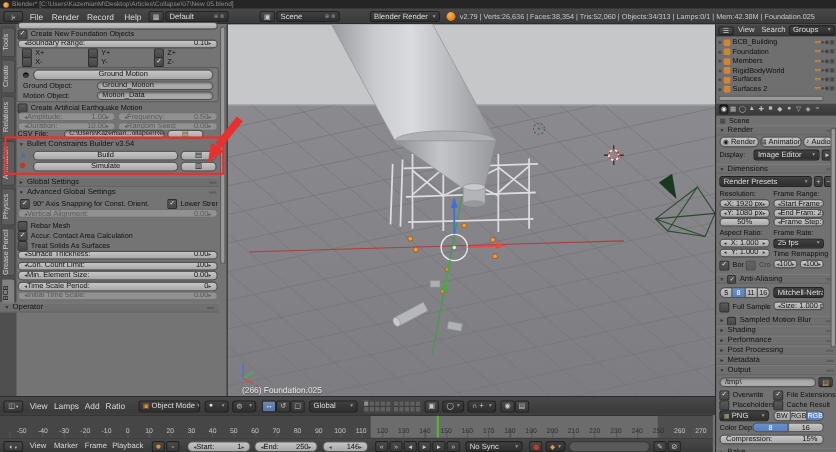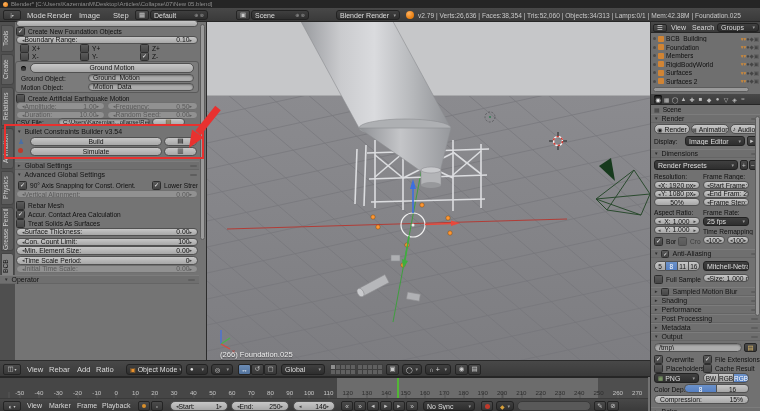--- a/index.html
+++ b/index.html
@@ -54,24 +54,24 @@
 </head>
 <body>
 
 <div class="r" style="left:0;top:0;width:760px;height:8px;background:#252525;display:flex;align-items:center;gap:3px;padding-left:3px">
   <span style="width:5px;height:5px;border-radius:50%;background:radial-gradient(circle at 35% 35%,#ffb15e,#e87d0d)"></span>
   <span style="font-size:6px;color:#8d8d8d;white-space:nowrap">Blender* [C:\Users\KazemianM\Desktop\Articles\Collapse\07\New 05.blend]</span>
 </div>
 
 <div class="r hdr" style="left:0;top:8px;width:760px;height:14px">
   <div class="r sq" style="left:3px;top:2px;width:18px;height:10px">ℹ<span class="ar" style="font-size:4px">▾</span></div>
-  <span class="r mnu" style="left:27px;top:3px">Mode</span>
+  <span class="r mnu" style="left:27px;top:3px">File</span>
   <span class="r mnu" style="left:47px;top:3px">Render</span>
-  <span class="r mnu" style="left:79px;top:3px">Image</span>
-  <span class="r mnu" style="left:113px;top:3px">Step</span>
+  <span class="r mnu" style="left:79px;top:3px">Record</span>
+  <span class="r mnu" style="left:113px;top:3px">Help</span>
   <div class="r sq" style="left:135px;top:2px;width:14px;height:10px">▦</div>
   <div class="r dd" style="left:150px;top:2px;width:58px;height:10px">
       <span>Default</span>
       <span class="ar">⊕ ⊗</span>
     </div>
   <div class="r sq" style="left:236px;top:2px;width:14px;height:10px">▣</div>
   <div class="r dd" style="left:251px;top:2px;width:58px;height:10px">
       <span>Scene</span>
       <span class="ar">⊕ ⊗</span>
     </div>
@@ -423,21 +423,21 @@
     <line x1="14" y1="322" x2="23" y2="327" stroke="#d84a3f"></line>
     <text x="25" y="331" font-size="6" fill="#c23a32" stroke="none" font-family="Liberation Sans">x</text>
   </g>
 </svg>
   <div class="r" style="left:13px;top:328px;font-size:7.6px;color:#ededed;text-shadow:0 1px 1px rgba(0,0,0,.4)">(266) Foundation.025</div>
 </div>
 
 <div class="r hdr" style="left:0;top:360px;width:650px;height:17px;border-top:1px solid #2b2b2b">
   <div class="r sq" style="left:3px;top:2.5px;width:18px;height:11px">◫<span style="font-size:4px;margin-left:1px">▾</span></div>
   <span class="r mnu" style="left:27px;top:4px">View</span>
-  <span class="r mnu" style="left:49px;top:4px">Rebar</span>
+  <span class="r mnu" style="left:49px;top:4px">Lamps</span>
   <span class="r mnu" style="left:77px;top:4px">Add</span>
   <span class="r mnu" style="left:96px;top:4px">Ratio</span>
   <div class="r dd" style="left:126px;top:2.5px;width:56px;height:11px">
     <span style="color:#e8902a;font-size:6px">▣</span>
     <span>Object Mode</span>
       <span class="ar">▾</span>
   </div>
   <div class="r dd" style="left:186px;top:2.5px;width:22px;height:11px">
     <span style="color:#e6e6e6;font-size:6px">●</span>
       <span class="ar">▾</span>

